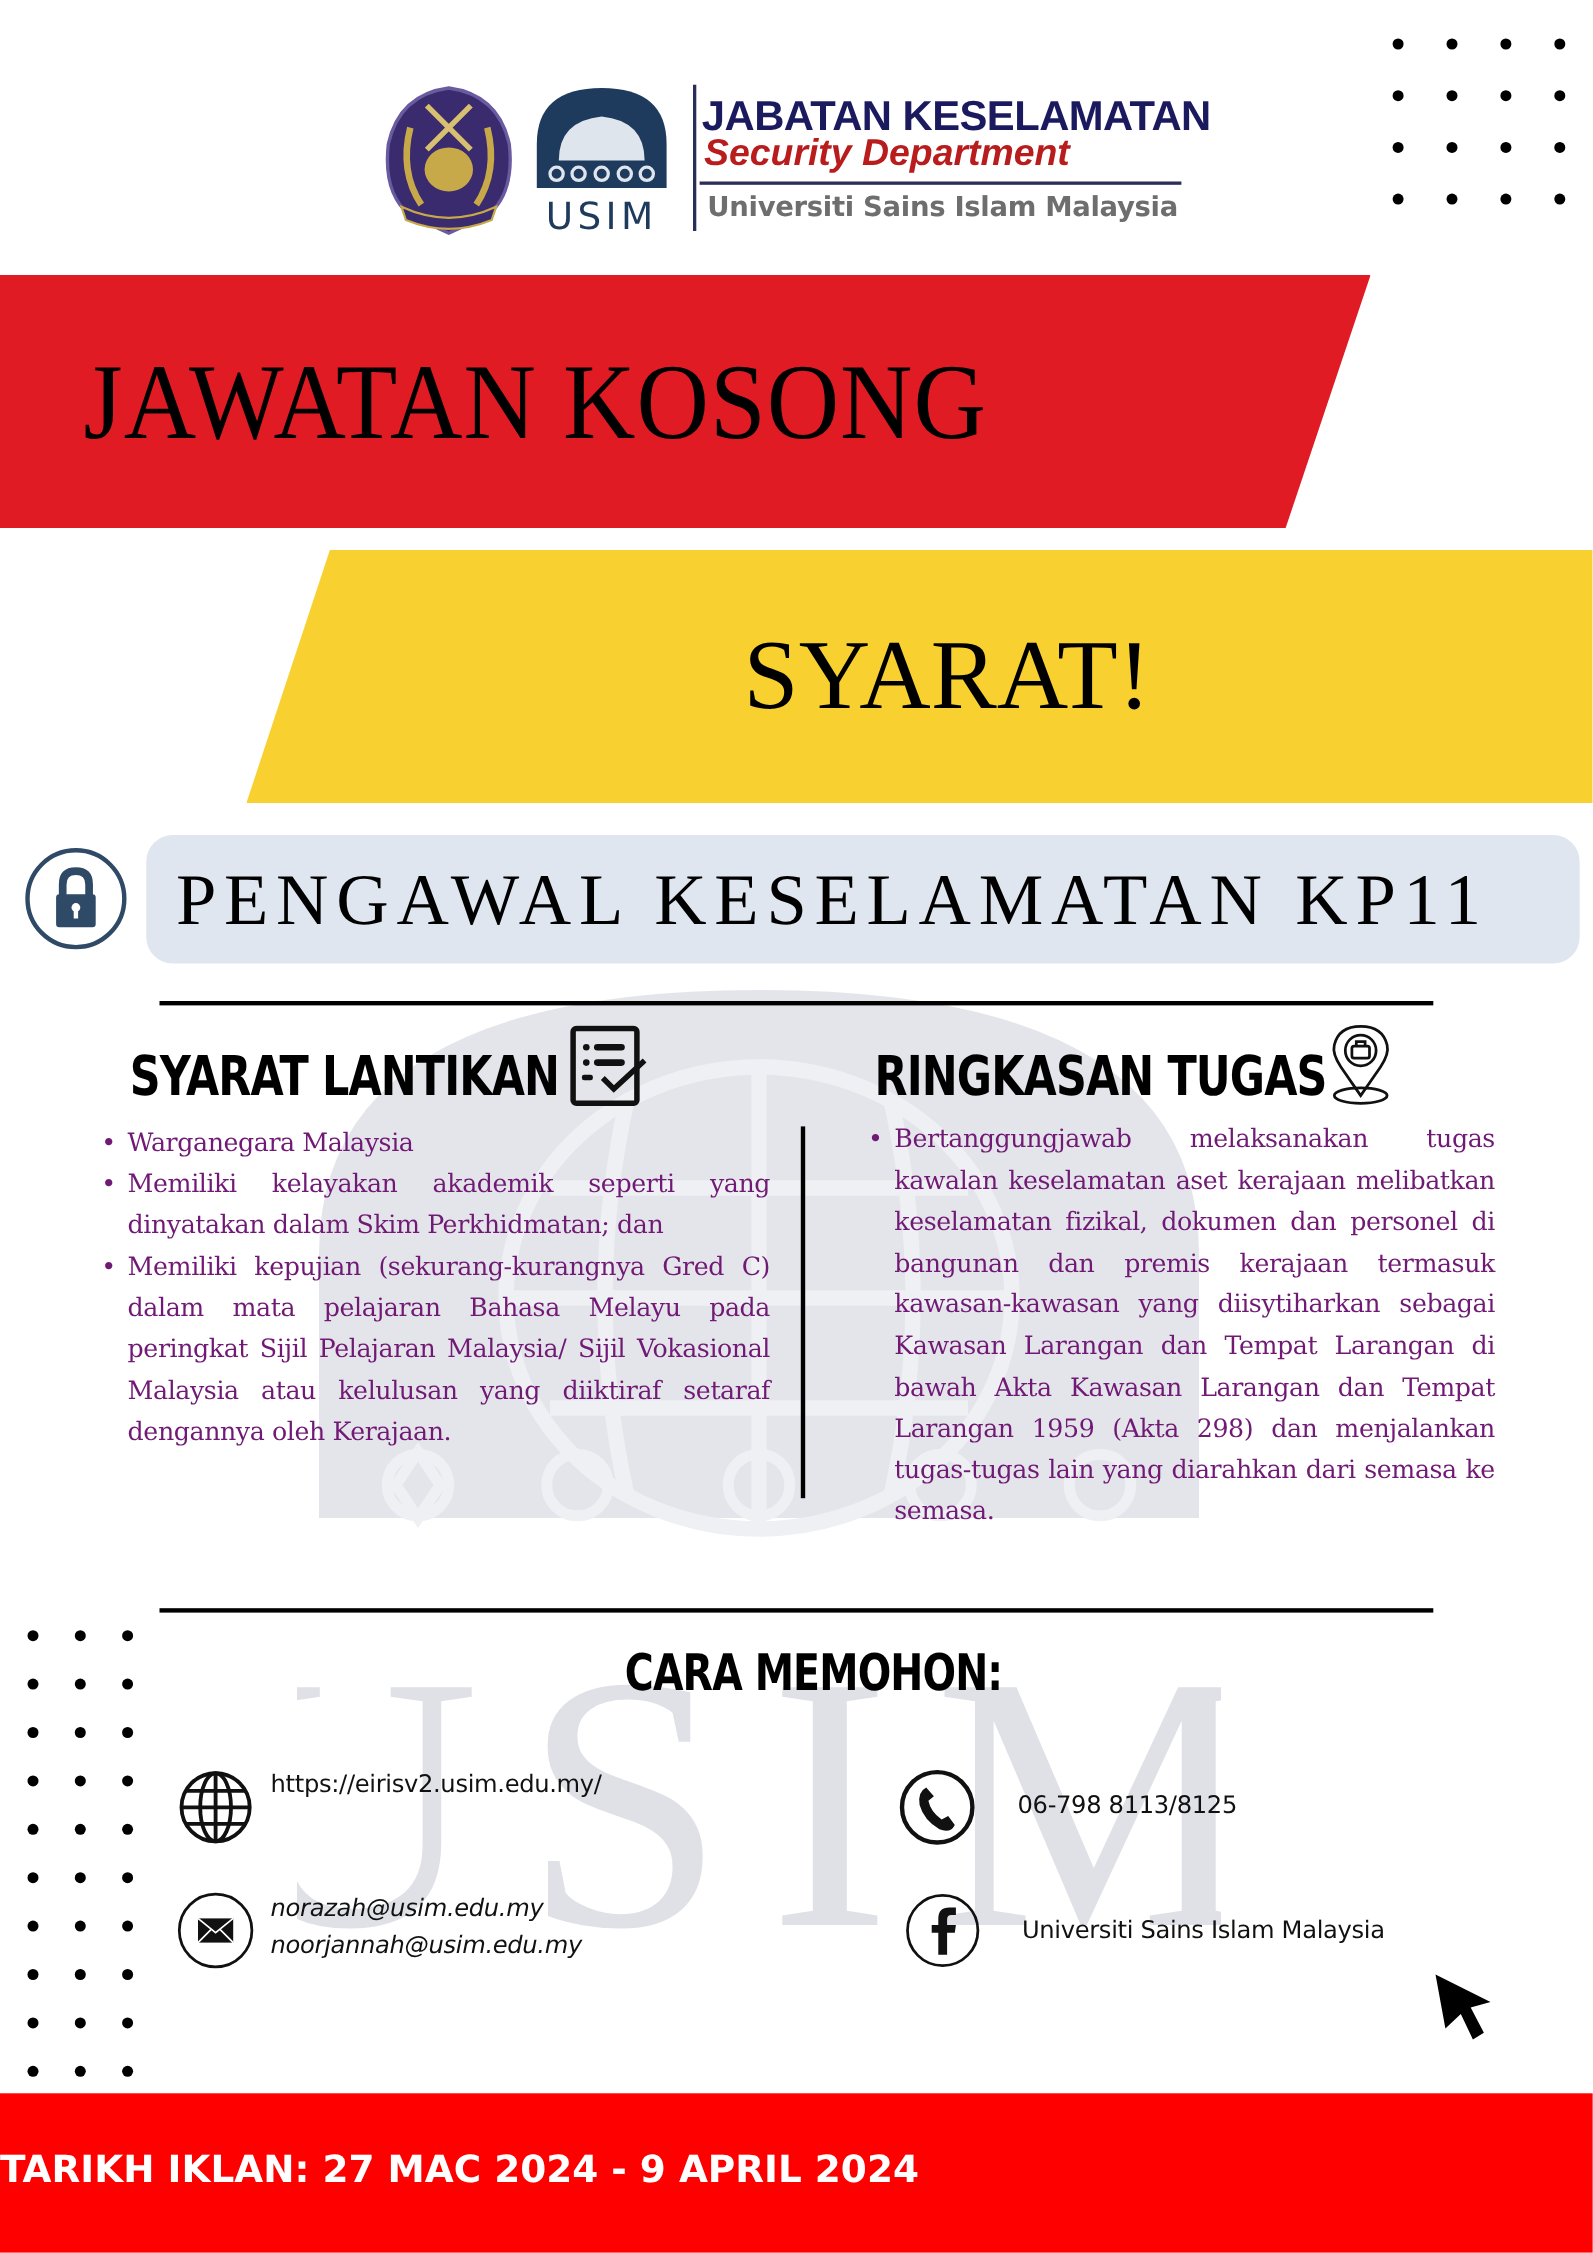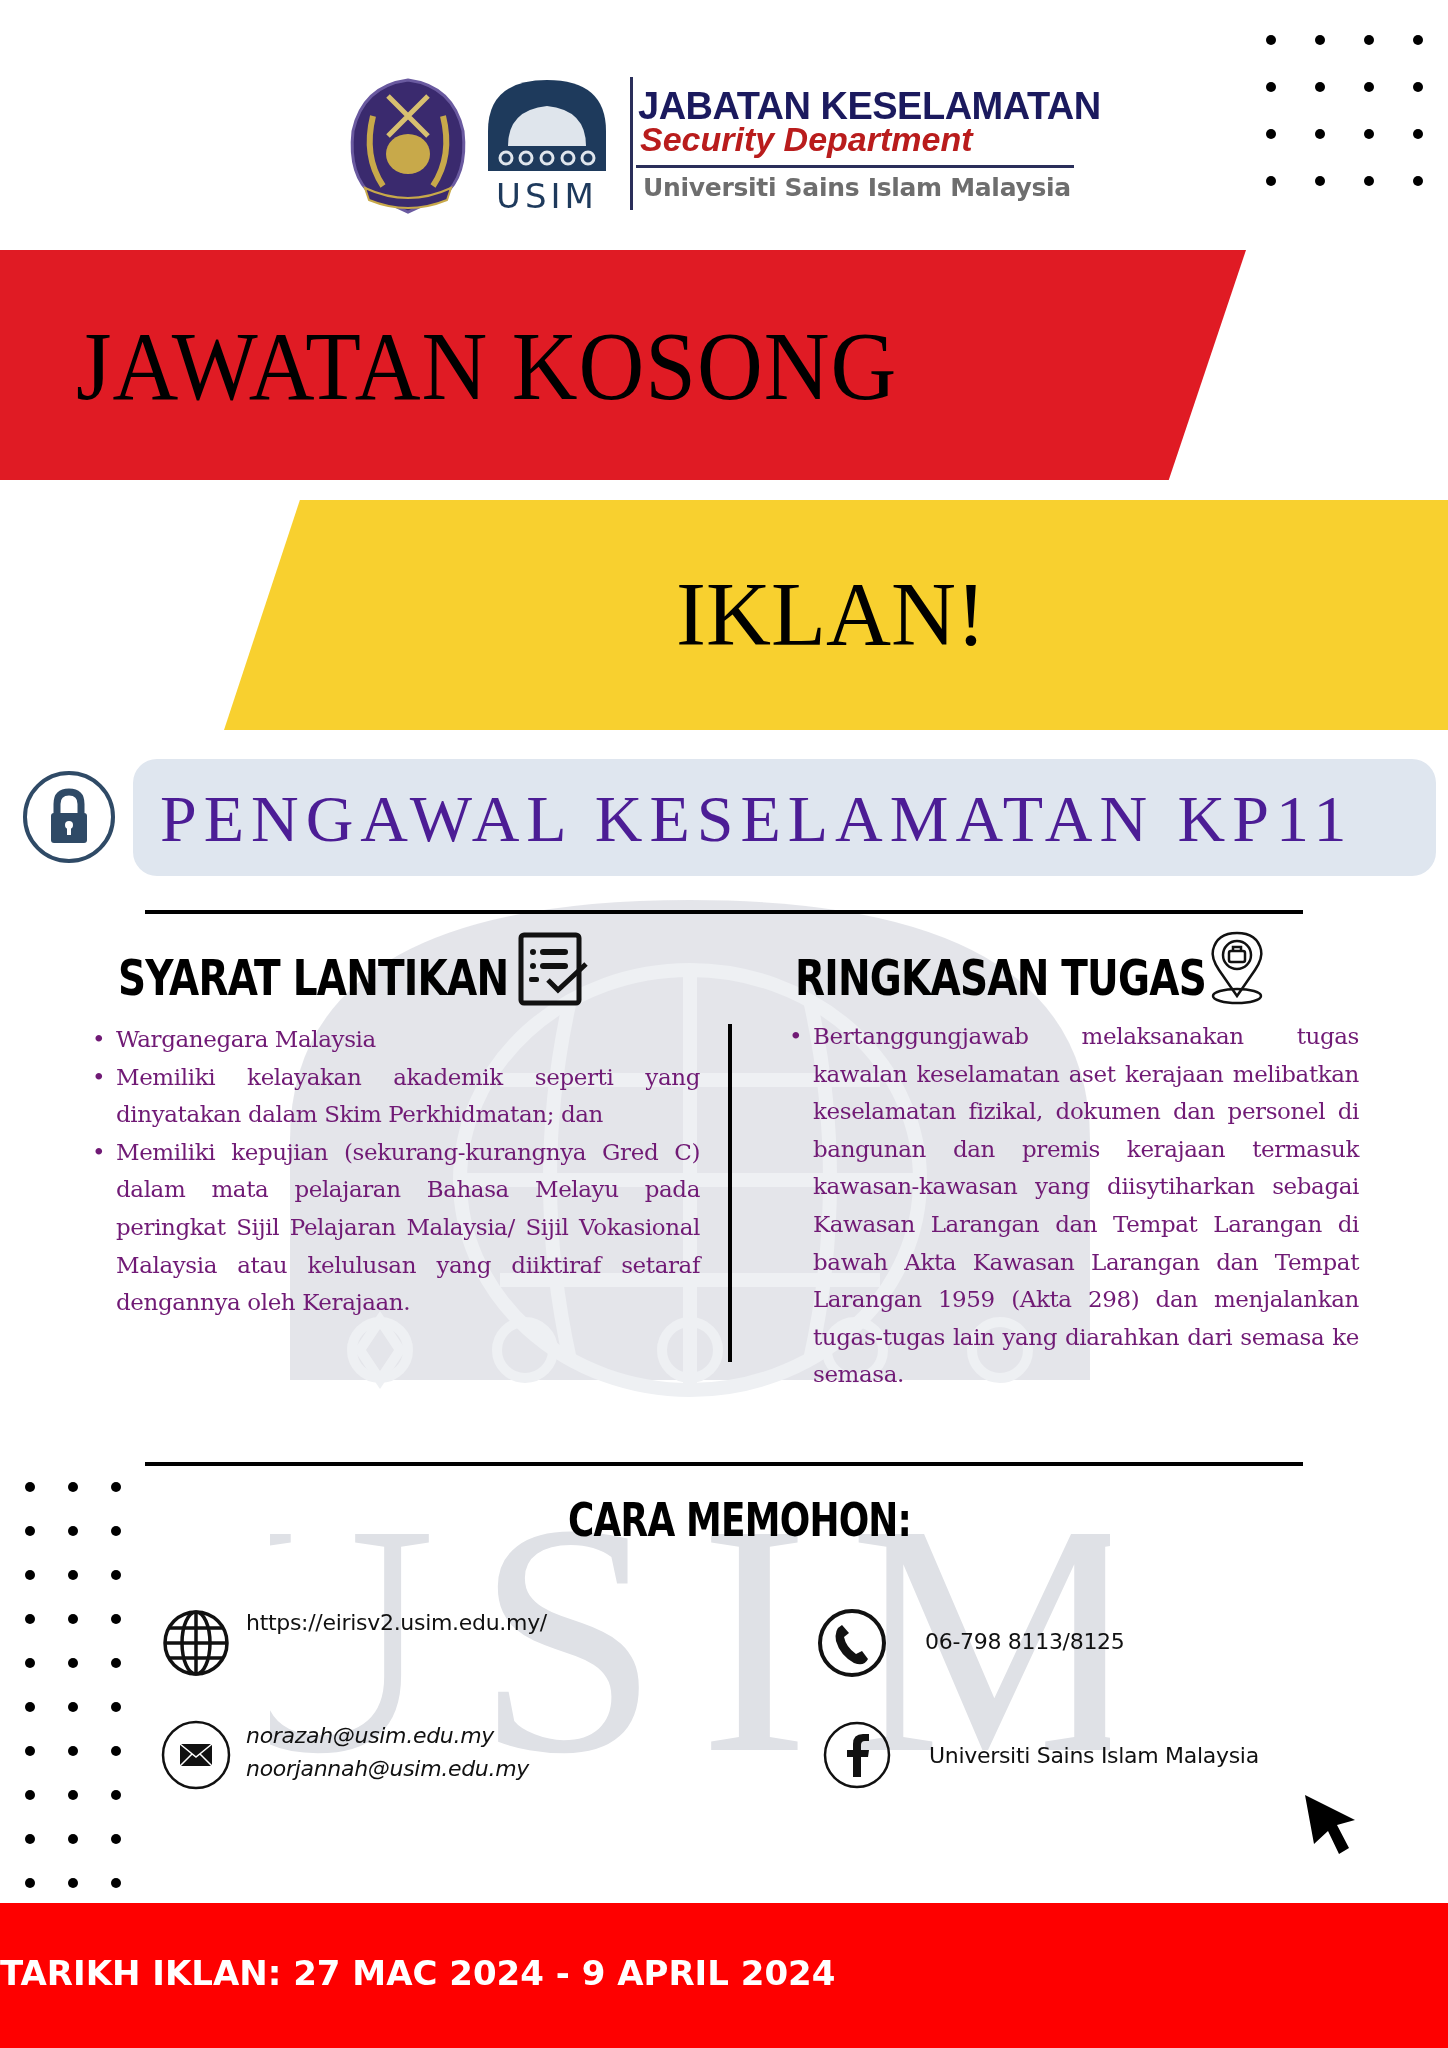--- a/index.html
+++ b/index.html
@@ -22,21 +22,21 @@
 
   
   .band-red { left: 0; top: 250px; width: 1246px; height: 230px; background: #e01b24; clip-path: polygon(0 0, 100% 0, 93.8% 100%, 0 100%); }
   .band-yellow { left: 224px; top: 500px; width: 1224px; height: 230px; background: #f8d02f; clip-path: polygon(6.2% 0, 100% 0, 100% 100%, 0 100%); }
   .title-main { left: 76px; top: 316px; font-family: "Liberation Serif", serif; font-size: 98px; line-height: 100px; color: #000; white-space: nowrap; transform: scaleX(0.93); transform-origin: left top; letter-spacing: 1px; }
   .title-new { left: 676px; top: 568px; font-family: "Liberation Serif", serif; font-size: 90px; line-height: 94px; color: #000; white-space: nowrap; }
 
   
   .lock-wrap { left: 22px; top: 770px; width: 94px; height: 94px; }
   .pill { left: 133px; top: 759px; width: 1303px; height: 117px; background: #dfe6ef; border-radius: 24px; }
-  .pill-text { left: 160px; top: 784px; font-family: "Liberation Serif", serif; font-size: 66px; line-height: 70px; color: #4c1d95; white-space: nowrap; letter-spacing: 7px; }
+  .pill-text { left: 160px; top: 784px; font-family: "Liberation Serif", serif; font-size: 66px; line-height: 70px; color: #000000; white-space: nowrap; letter-spacing: 7px; }
 
   
   .watermark { left: 270px; top: 880px; width: 840px; height: 900px; }
 
   .hr { height: 4px; background: #000; }
   .hr-1 { left: 145px; top: 910px; width: 1158px; }
   .hr-2 { left: 145px; top: 1462px; width: 1158px; }
   .vsep { left: 728px; top: 1024px; width: 4px; height: 338px; background: #000; }
 
   .sec-head { font-family: "DejaVu Sans", sans-serif; font-weight: bold; font-size: 50px; line-height: 56px; color: #000; white-space: nowrap; transform: scaleX(0.78); transform-origin: left top; letter-spacing: -1px; }
@@ -132,21 +132,21 @@
     <span class="dot"></span>
   <span class="dot"></span>
     <span class="dot"></span>
     <span class="dot"></span>
     <span class="dot"></span>
 </div>
 
 <div class="abs band-red"></div>
 <div class="abs title-main">JAWATAN KOSONG</div>
 <div class="abs band-yellow"></div>
-<div class="abs title-new">IKLAN!</div>
+<div class="abs title-new">SYARAT!</div>
 
 <svg class="abs lock-wrap" viewBox="0 0 94 94">
   <circle cx="47" cy="47" r="44" fill="none" stroke="#2f4a66" stroke-width="4"></circle>
   <path d="M35 44 L35 34 Q35 22 47 22 Q59 22 59 34 L59 44" fill="none" stroke="#2f4a66" stroke-width="7"></path>
   <rect x="29" y="43" width="36" height="30" rx="3" fill="#2f4a66"></rect>
   <circle cx="47" cy="55" r="4" fill="#ffffff"></circle>
   <rect x="45" y="56" width="4" height="9" fill="#ffffff"></rect>
 </svg>
 <div class="abs pill"></div>
 <div class="abs pill-text">PENGAWAL KESELAMATAN KP11</div>

